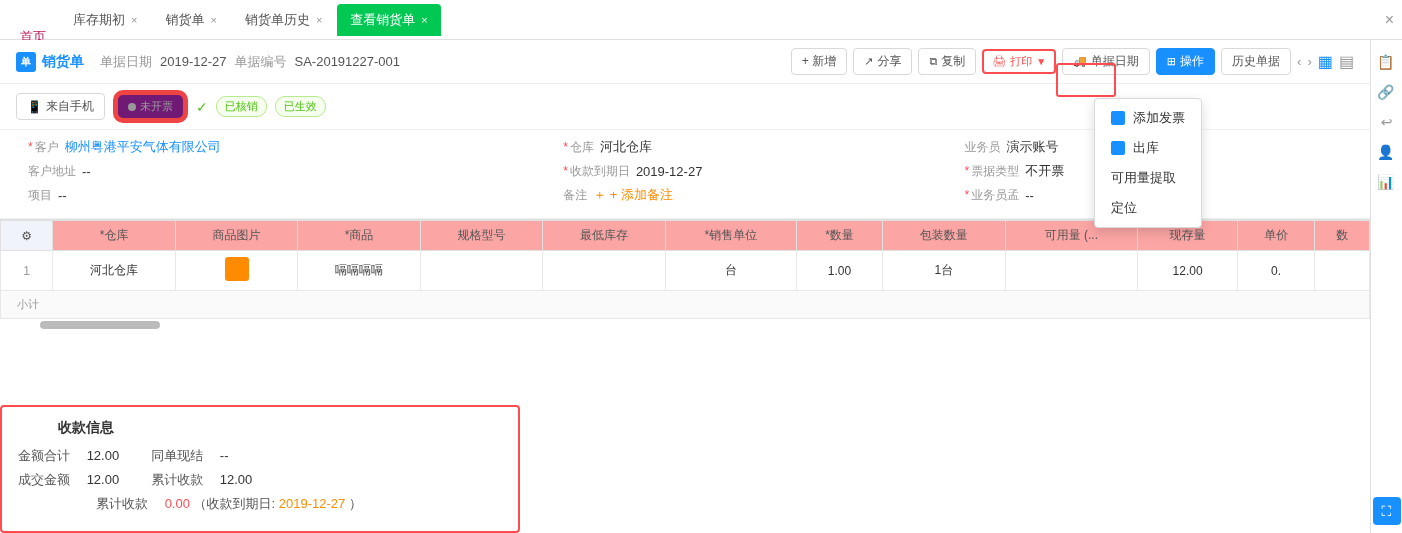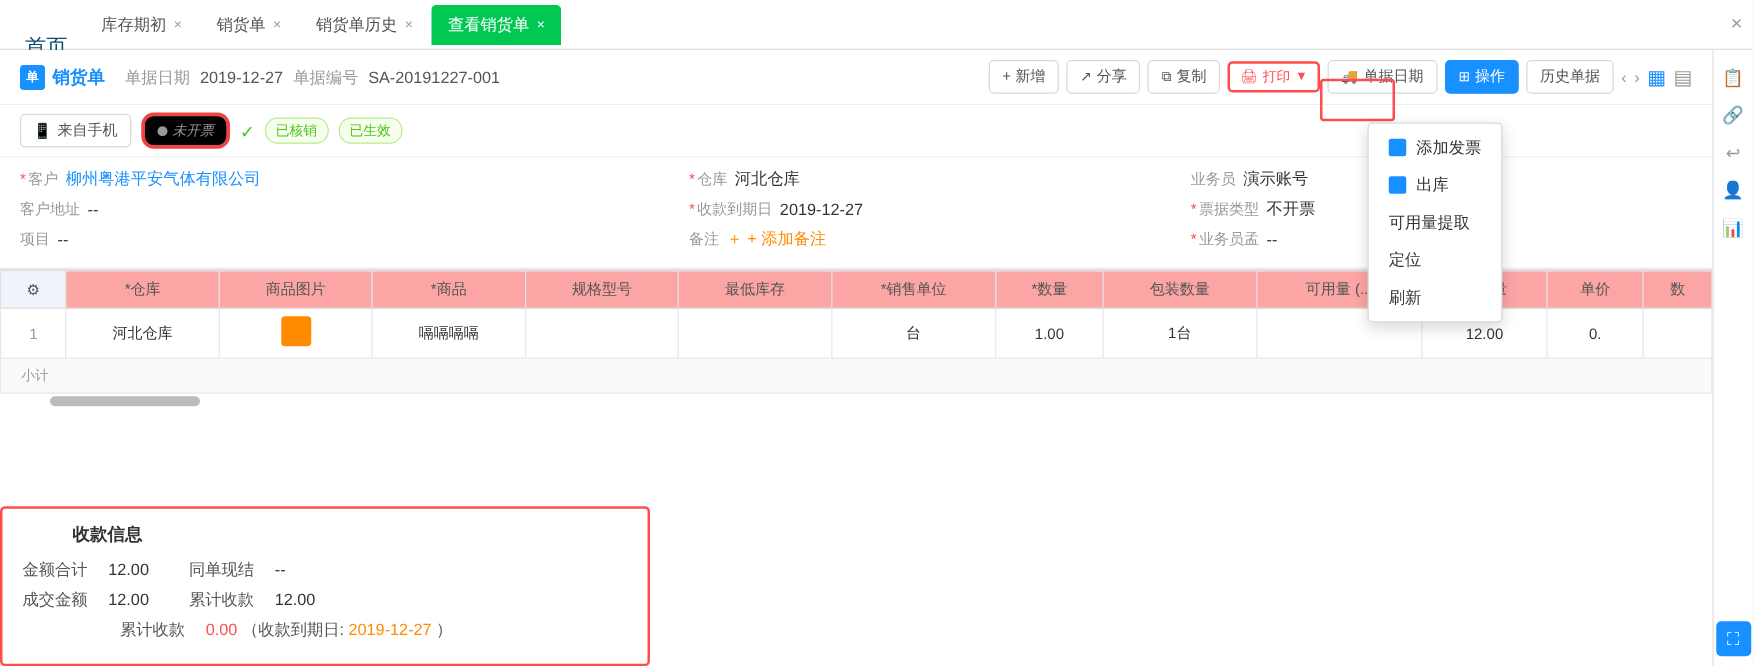--- a/index.html
+++ b/index.html
@@ -11,49 +11,49 @@
       padding: 0 8px; height: 40px; gap: 2px;
     }
     .tab {
       display: flex; align-items: center; padding: 0 12px; height: 32px; border-radius: 4px 4px 0 0;
       cursor: pointer; font-size: 13px; gap: 6px; border: 1px solid transparent; border-bottom: none;
     }
     .tab:not(.active) { color: #555; }
     .tab .close-icon { color: #999; font-size: 11px; cursor: pointer; }
     .tab.highlight { background: #00c853; color: #fff; border-color: #00c853; }
     .tab.highlight .close-icon { color: #fff; }
-    .tab-home { font-size: 17px; color: #0c4a6e; padding: 0 12px; cursor: pointer; margin-top: 35px; }
+    .tab-home { font-size: 13px; color: #be185d; padding: 0 12px; cursor: pointer; margin-top: 35px; }
     .tab-bar-right { margin-left: auto; color: #999; cursor: pointer; font-size: 16px; }
 
     
     .main-content { background: #fff; padding: 0; height: calc(533px - 40px); overflow: hidden; position: relative; display: flex; flex-direction: column; }
 
     
     .form-header {
       display: flex; align-items: center; padding: 8px 16px; border-bottom: 1px solid #eee;
       gap: 16px; background: #fff;
     }
     .form-header .doc-type { display: flex; align-items: center; gap: 6px; color: #1890ff; font-weight: bold; font-size: 14px; }
     .form-header .doc-icon { width: 20px; height: 20px; background: #1890ff; border-radius: 3px; display: flex; align-items: center; justify-content: center; color: #fff; font-size: 10px; }
     .form-meta { display: flex; align-items: center; gap: 8px; color: #555; }
     .form-meta label { color: #999; }
     .form-actions { margin-left: auto; display: flex; align-items: center; gap: 6px; }
     .btn { display: flex; align-items: center; gap: 4px; padding: 4px 10px; border-radius: 4px; cursor: pointer; font-size: 12px; border: 1px solid #d9d9d9; background: #fff; color: #555; white-space: nowrap; }
     .btn-red-outline { background: #fff; border-color: #ff4d4f; color: #ff4d4f; font-size: 11px; padding: 3px 8px; border: 2px solid #ff4d4f; border-radius: 4px; }
 
     
     .badge { padding: 2px 8px; border-radius: 10px; font-size: 11px; }
-    .badge-gray { background: #000000; color: #999; border: 3px solid #ef4444; font-style: italic; }
+    .badge-gray { background: #701a75; color: #999; border: 5px solid #ef4444; }
     .badge-green { background: #f6ffed; color: #52c41a; border: 1px solid #b7eb8f; }
 
     
     .form-fields { padding: 8px 16px; display: flex; flex-wrap: wrap; gap: 0; background: #fff; border-bottom: 1px solid #f0f0f0; }
     .field-row { display: flex; width: 100%; gap: 0; margin-bottom: 6px; }
     .field-group { display: flex; align-items: center; flex: 1; gap: 6px; }
-    .field-label { color: #999; font-size: 12px; white-space: nowrap; }
+    .field-label { color: #999; font-size: 12px; white-space: nowrap; margin-left: 12px; }
     .field-label.required::before { content: '*'; color: #ff4d4f; margin-right: 2px; }
     .field-value { color: #333; font-size: 13px; }
     .field-value.link { color: #1890ff; cursor: pointer; }
 
     
     .table-container { flex: 1; overflow: auto; border-top: 1px solid #e0e0e0; }
     table { width: 100%; border-collapse: collapse; font-size: 12px; }
     table th {
       background: #fca5a5; border: 1px solid #e0e0e0; padding: 6px 8px;
       text-align: center; font-weight: normal; color: #555; white-space: nowrap;
@@ -336,23 +336,20 @@
     <div class="dropdown-item">
       <span class="di-icon di-circle"></span>
       <span>出库</span>
     </div>
     <div class="dropdown-item">
       <span>可用量提取</span>
     </div>
     <div class="dropdown-item">
       <span>定位</span>
     </div>
-    <div class="dropdown-item">
-      <span>刷新</span>
-    </div>
   </div>
 
   <div class="print-highlight" style="top:63px; right:286px; width:60px; height:34px;"></div>
 
   <div class="right-sidebar" style="top:40px; height:calc(533px - 40px);">
     <div class="sidebar-icon">📋</div>
     <div class="sidebar-icon">🔗</div>
     <div class="sidebar-icon">↩</div>
     <div class="sidebar-icon">👤</div>
     <div class="sidebar-icon">📊</div>

